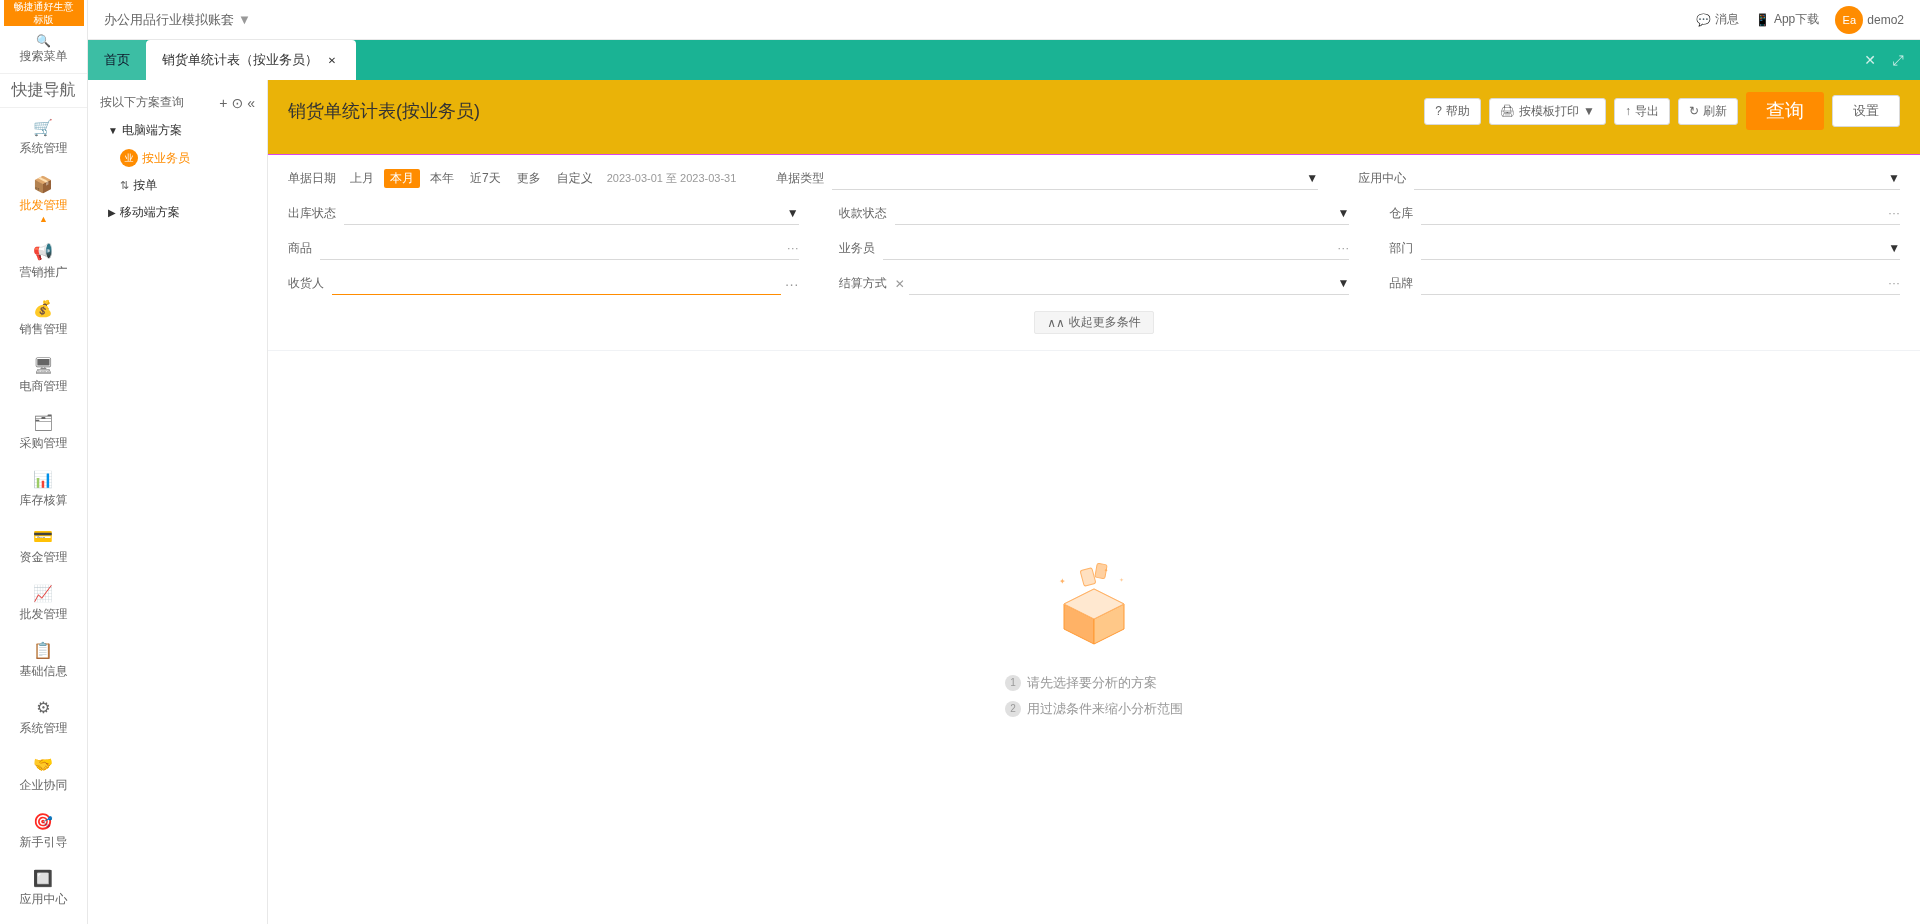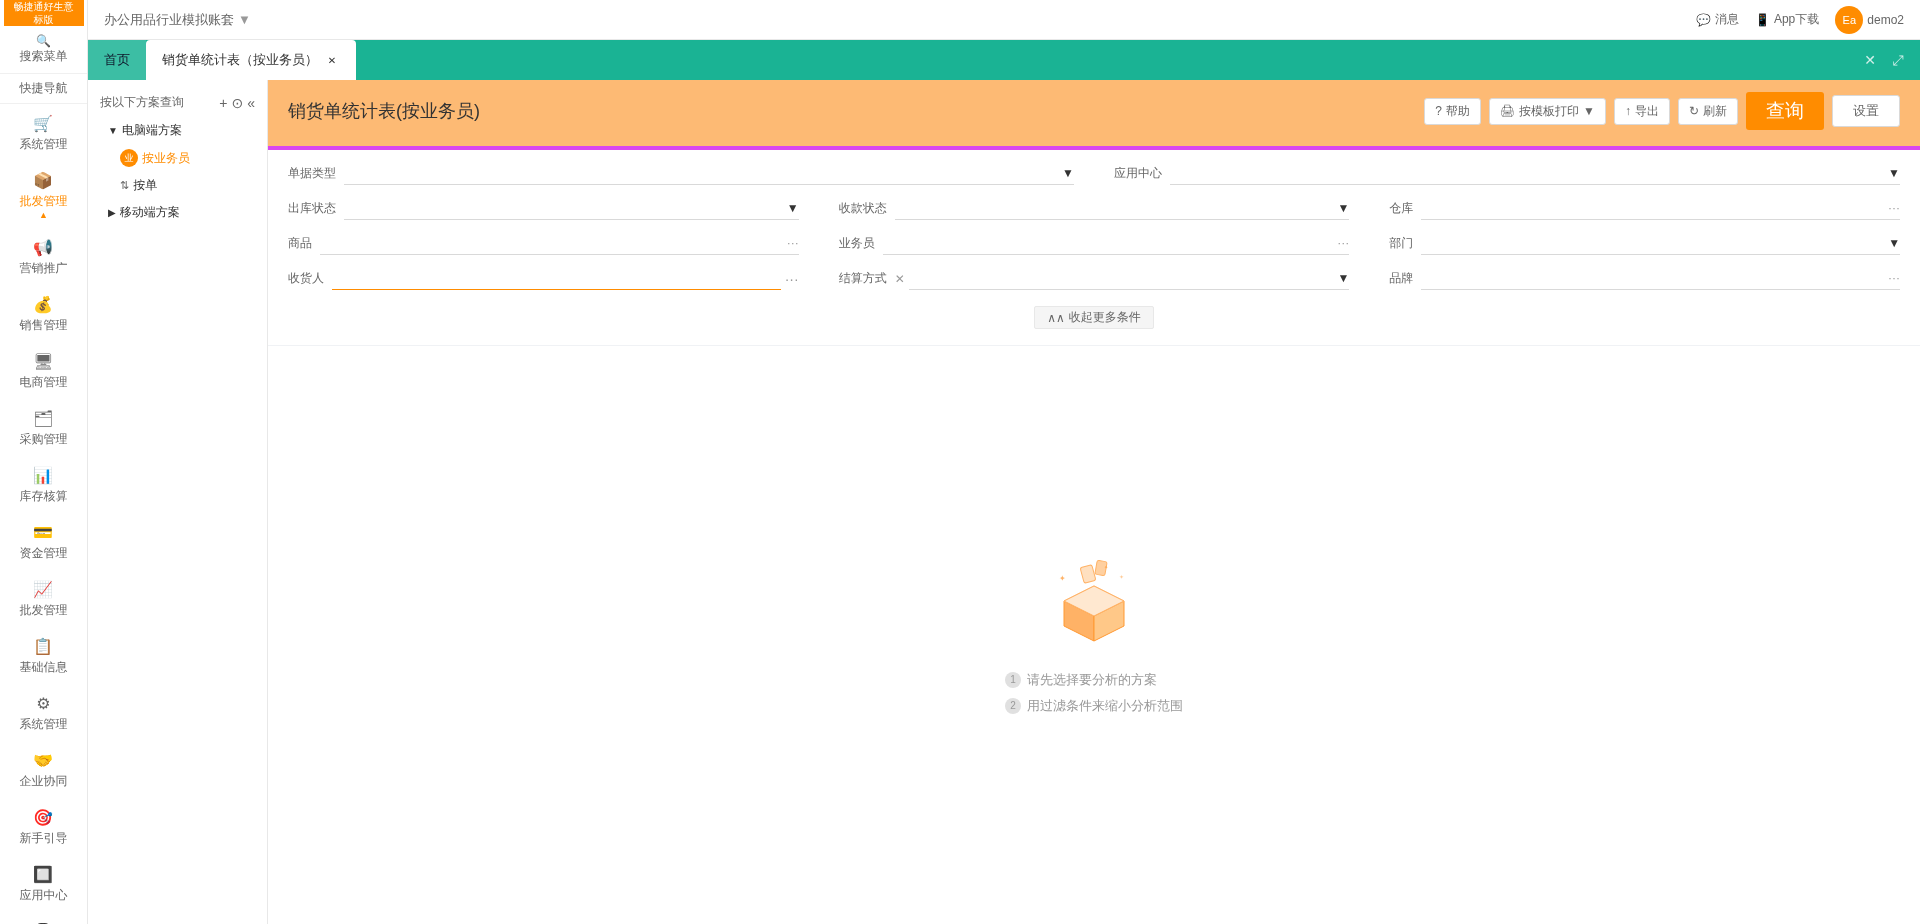--- a/index.html
+++ b/index.html
@@ -3,21 +3,21 @@
   <meta charset="utf-8">
   <style>
     * { margin: 0; padding: 0; box-sizing: border-box; }
     body { font-family: 'Microsoft YaHei', Arial, sans-serif; font-size: 12px; background: #f0f2f5; color: #333; width: 1920px; height: 924px; overflow: hidden; display: flex; }
 
     
     .sidebar { width: 88px; background: #fff; display: flex; flex-direction: column; align-items: center; border-right: 1px solid #e8e8e8; flex-shrink: 0; height: 924px; overflow-y: auto; }
     .sidebar-logo { width: 80px; height: 52px; background: #ff8c00; display: flex; align-items: center; justify-content: center; flex-direction: column; }
     .sidebar-logo-text { color: #fff; font-size: 10px; text-align: center; line-height: 1.3; }
     .sidebar-search { padding: 8px 0; color: #666; font-size: 12px; cursor: pointer; text-align: center; width: 100%; border-bottom: 1px solid #f0f0f0; }
-    .sidebar-nav { padding: 6px 0; color: #666; font-size: 12px; cursor: pointer; text-align: center; width: 100%; border-bottom: 1px solid #f0f0f0; }
+    .sidebar-nav { padding: 6px 0; color: #666; font-size: 16px; cursor: pointer; text-align: center; width: 100%; border-bottom: 1px solid #f0f0f0; }
     .sidebar-item { padding: 10px 0 8px; color: #666; font-size: 12px; cursor: pointer; text-align: center; width: 100%; display: flex; flex-direction: column; align-items: center; }
     .sidebar-item .icon { font-size: 16px; margin-bottom: 3px; }
 
     
     .main { flex: 1; display: flex; flex-direction: column; height: 924px; overflow: hidden; }
 
     
     .top-header { height: 40px; background: #fff; display: flex; align-items: center; justify-content: space-between; padding: 0 16px; border-bottom: 1px solid #e8e8e8; flex-shrink: 0; }
     .top-header-left { display: flex; align-items: center; gap: 4px; color: #666; font-size: 13px; }
     .top-header-right { display: flex; align-items: center; gap: 16px; color: #666; font-size: 12px; }
@@ -43,21 +43,21 @@
     .left-panel-header .actions span { cursor: pointer; color: #999; font-size: 14px; }
     .tree-item { padding: 5px 12px 5px 20px; font-size: 12px; color: #333; cursor: pointer; display: flex; align-items: center; gap: 4px; }
     .tree-sub-item { padding: 5px 12px 5px 32px; font-size: 12px; color: #333; cursor: pointer; display: flex; align-items: center; gap: 4px; }
     .tree-sub-item.active { color: #ff8c00; }
     .badge-circle { width: 20px; height: 20px; border-radius: 50%; background: #ff8c00; color: #fff; font-size: 10px; display: flex; align-items: center; justify-content: center; flex-shrink: 0; }
 
     
     .right-panel { flex: 1; display: flex; flex-direction: column; overflow: hidden; background: #f0f2f5; }
 
     
-    .page-header { background: #fdba74; padding: 12px 20px 8px; flex-shrink: 0; border-bottom: 4px solid #d946ef; }
+    .page-header { background: #eab308; padding: 12px 20px 16px; flex-shrink: 0; border-bottom: 1px solid #d946ef; }
     .page-title-row { display: flex; align-items: center; justify-content: space-between; margin-bottom: 8px; }
     .page-title { font-size: 18px; font-weight: 500; color: #333; }
     .page-actions { display: flex; gap: 8px; align-items: center; }
     .btn-action { padding: 4px 10px; border: 1px solid #d9d9d9; border-radius: 3px; background: #fff; cursor: pointer; font-size: 12px; color: #666; display: flex; align-items: center; gap: 4px; }
     .btn-query { padding: 6px 20px; background: #ff8c00; color: #fff; border: none; border-radius: 3px; cursor: pointer; font-size: 19px; }
     .btn-setting { padding: 6px 20px; background: #fff; color: #666; border: 1px solid #d9d9d9; border-radius: 3px; cursor: pointer; font-size: 13px; }
 
     
     .filter-area { background: #fff; padding: 12px 20px; flex-shrink: 0; }
     .filter-row { display: flex; align-items: center; margin-bottom: 12px; gap: 0; }
@@ -260,20 +260,32 @@
             <button class="btn-setting">
               <span>设置</span>
             </button>
           </div>
         </div>
       </div>
 
       <div class="filter-area">
 
         <div class="filter-row">
+          <div class="filter-item" style="flex:0 0 auto; margin-right: 40px;">
+            <span class="filter-label">单据日期</span>
+            <div class="date-tabs">
+              <span class="date-tab">上月</span>
+              <span class="date-tab active">本月</span>
+              <span class="date-tab">本年</span>
+              <span class="date-tab">近7天</span>
+              <span class="date-tab">更多</span>
+              <span class="date-tab">自定义</span>
+              <span class="date-range">2023-03-01 至 2023-03-31</span>
+            </div>
+          </div>
           <div class="filter-item" style="flex:1;">
             <span class="filter-label">单据类型</span>
             <div class="filter-select" style="border-bottom:1px solid #d9d9d9;">
               <span></span>
               <span>▼</span>
             </div>
           </div>
           <div class="filter-divider"></div>
           <div class="filter-item" style="flex:1;">
             <span class="filter-label">应用中心</span>

